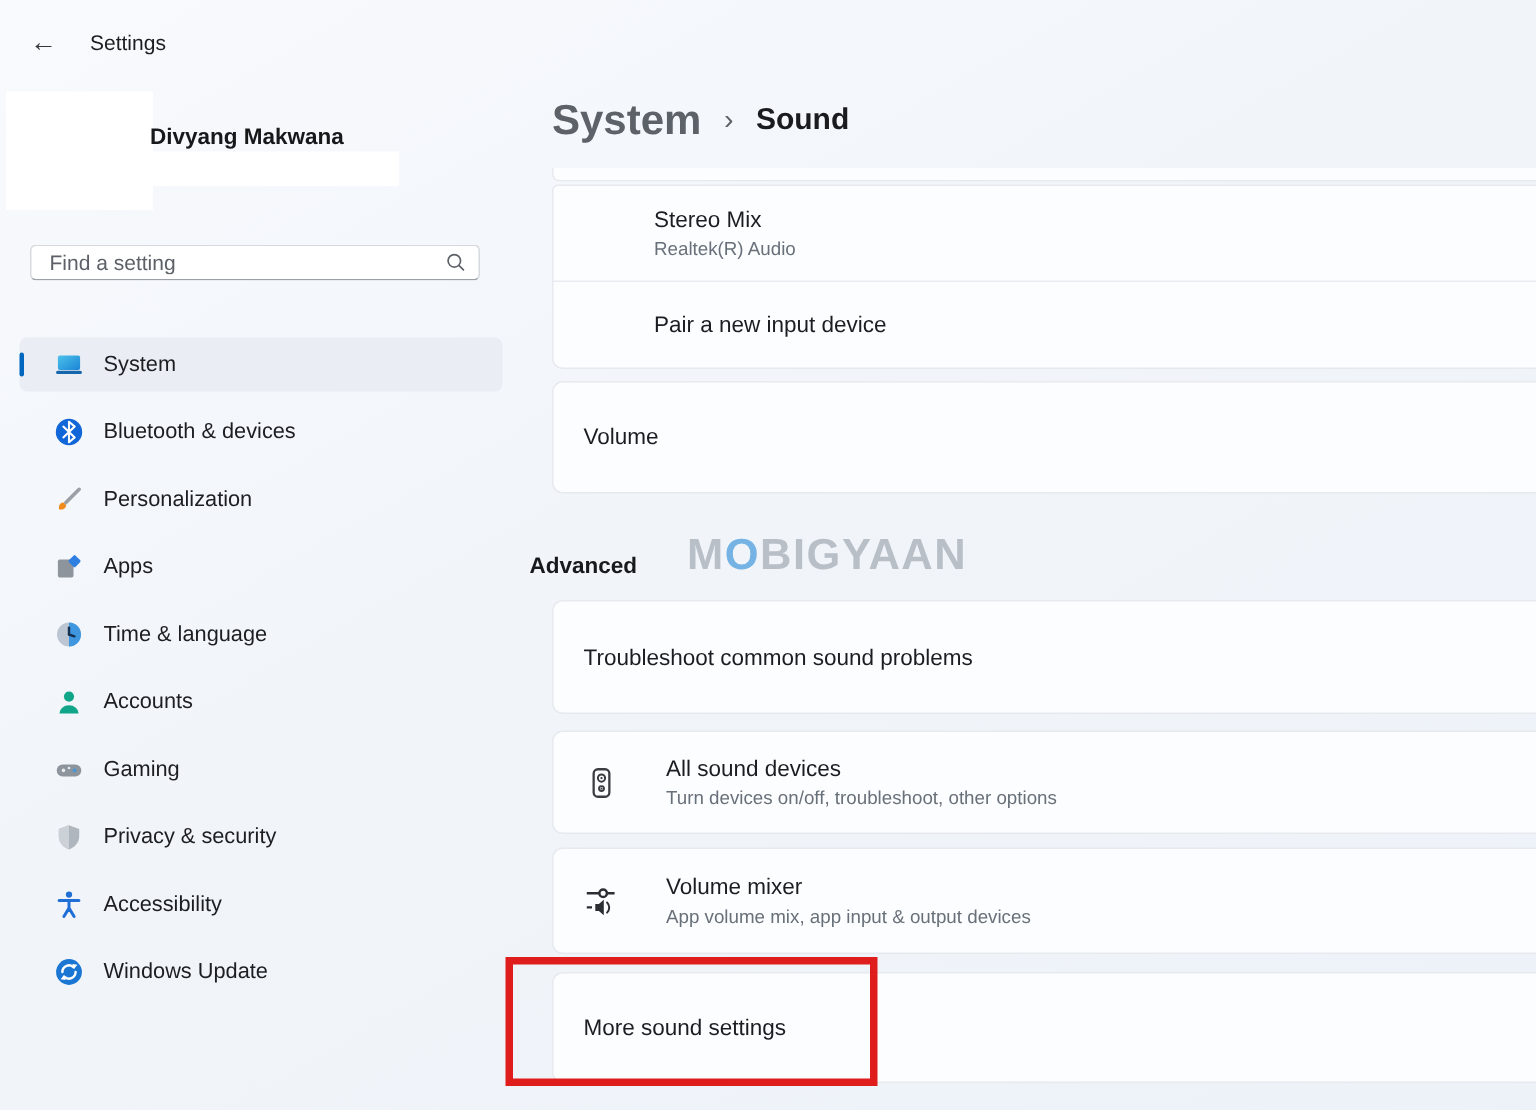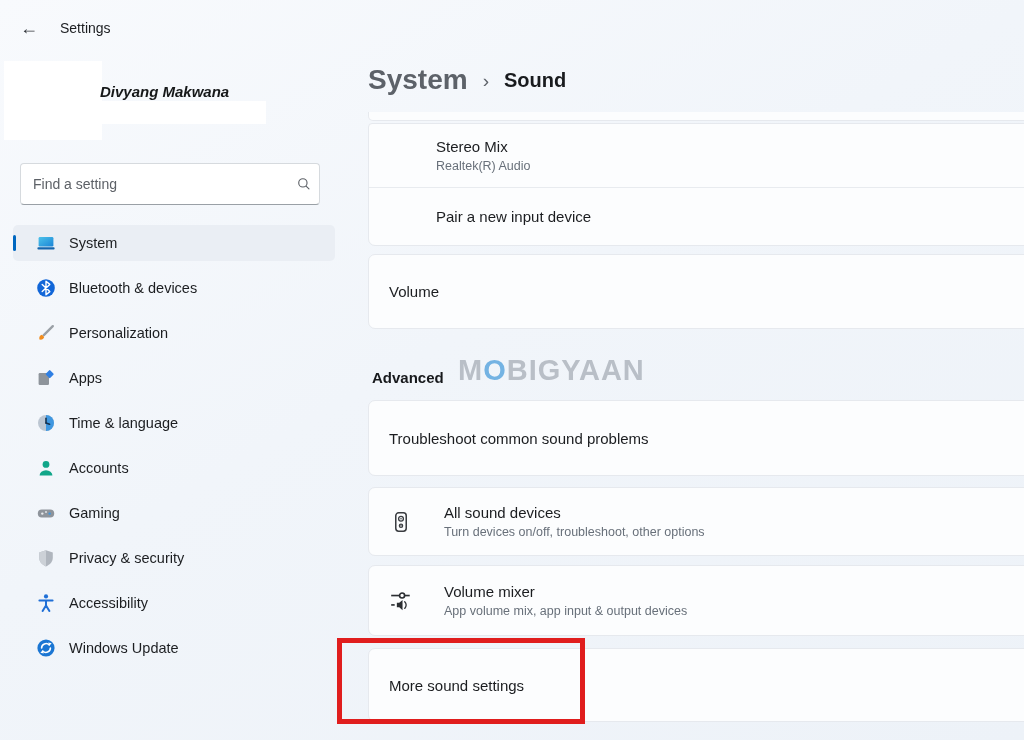--- a/index.html
+++ b/index.html
@@ -14,23 +14,23 @@
   .titlebar { position:absolute; left:0; top:0; width:1024px; height:56px; }
   .back-btn { position:absolute; left:14px; top:13px; width:30px; height:30px;
     display:flex; align-items:center; justify-content:center; border-radius:4px;
     font-size:18px; color:#33373c; cursor:pointer; }
   .win-title { position:absolute; left:60px; top:20px; font-size:14px; color:#1b1d20; }
 
   
   .sidebar { position:absolute; left:0; top:56px; width:348px; height:684px; }
   .redact-a { position:absolute; left:4px; top:5px; width:98px; height:79px; background:#ffffff; }
   .redact-b { position:absolute; left:101px; top:45px; width:165px; height:23px; background:#ffffff; }
-  .profile-name { position:absolute; left:100px; top:27px; font-size:15px; font-weight:bold; color:#161819;font-style:italic; }
-
-  .searchbox { position:absolute; left:20px; top:107px; width:300px; height:42px;
+  .profile-name { position:absolute; left:100px; top:27px; font-size:15px; font-weight:bold; color:#161819; }
+
+  .searchbox { position:absolute; left:20px; top:107px; width:300px; height:24px;
     background:#ffffff; border:1px solid #d6dade; border-bottom-color:#9aa0a6;
     border-radius:4px; display:flex; align-items:center; }
   .searchbox input { flex:1; border:none; outline:none; background:transparent;
     font-family:"Liberation Sans", sans-serif; font-size:14px; color:#2b2e32; padding:0 8px 0 12px; }
   .searchbox input::placeholder { color:#5d6167; opacity:1; }
   .search-icon { width:30px; display:flex; justify-content:center; align-items:center; }
 
   .nav { position:absolute; left:13px; top:169px; width:322px; }
   .nav-item { position:relative; height:36px; border-radius:5px; display:flex;
     align-items:center; margin-bottom:9px; cursor:pointer; }
@@ -58,21 +58,21 @@
   .card-allsound { top:487px; height:69px; }
   .card-mixer { top:565px; height:71px; }
   .card-more { top:648px; height:74px; display:flex; align-items:center; padding-left:20px; }
 
   .row-iconed { display:flex; align-items:center; height:100%; padding-left:20px; }
   .row-icon { width:24px; height:24px; display:flex; align-items:center; justify-content:center; }
   .row-texts { margin-left:31px; display:flex; flex-direction:column; }
   .row-title { font-size:15px; color:#1b1d20; }
   .row-sub { font-size:12.5px; color:#68707a; margin-top:4px; }
 
-  .section-label { position:absolute; left:372px; top:369px; font-size:15px; font-weight:bold; color:#17191c; }
+  .section-label { position:absolute; left:353px; top:369px; font-size:15px; font-weight:bold; color:#17191c; }
   .watermark { position:absolute; left:458px; top:354px; font-size:29px; font-weight:bold;
     letter-spacing:1px; color:#b9bfc7; }
   .watermark .wm-o { color:#74b3e3; }
 
   .highlight-rect { position:absolute; left:337px; top:638px; width:248px; height:86px;
     border:5px solid #e01d1d; z-index:6; pointer-events:none; }
 </style>
 </head>
 <body>
 

